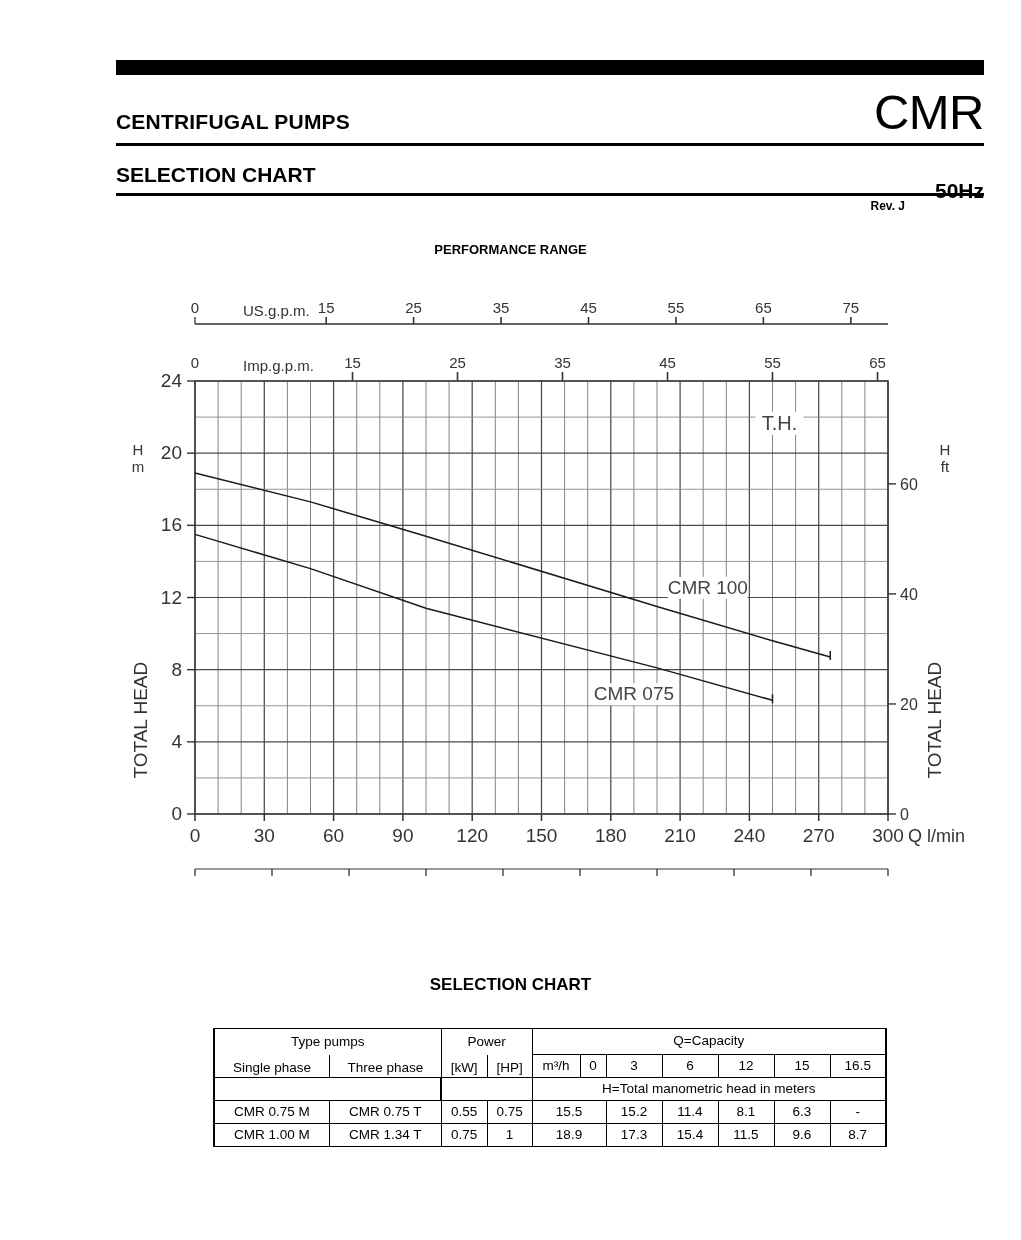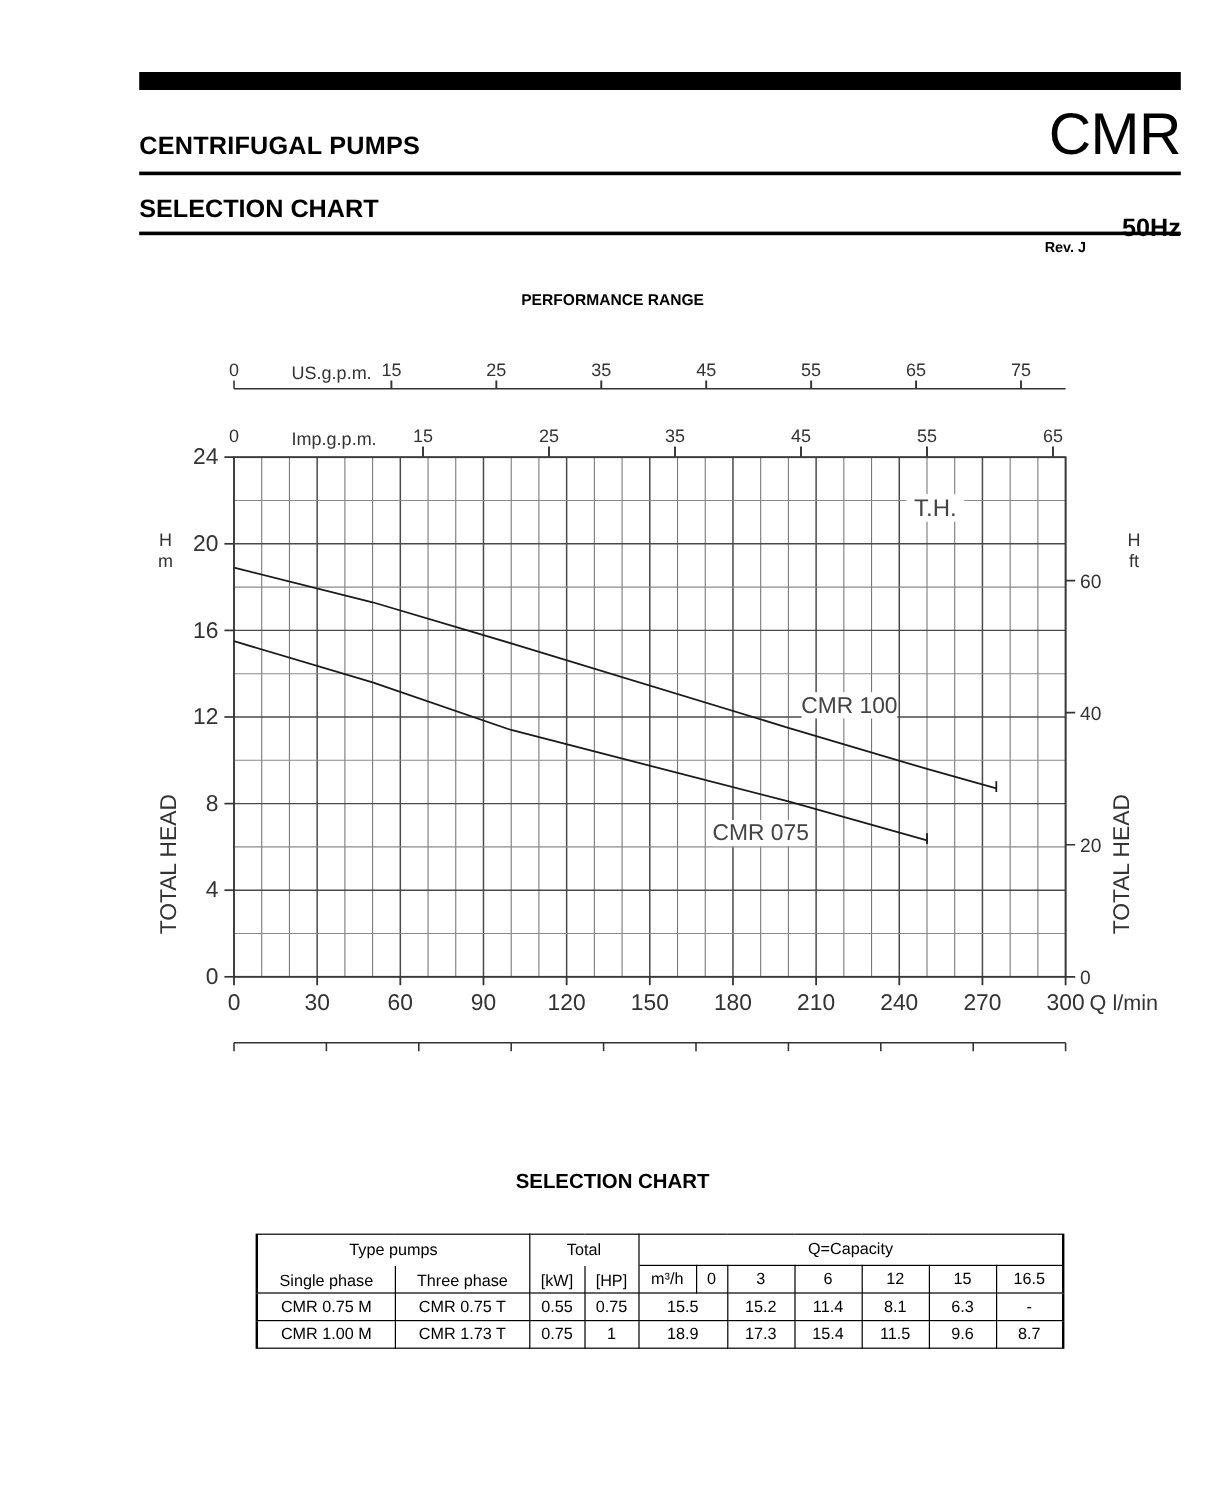--- a/index.html
+++ b/index.html
@@ -303,56 +303,61 @@
   </svg>
 </div>
 
 <div id="sel-title">SELECTION CHART</div>
 
 <div id="table-wrap">
   <table class="sel">
     <tbody>
       <tr class="tbl-top cap-head">
         <td class="outer-l w-single noborder-b" rowspan="1" colspan="2">Type pumps</td>
-        <td class="w-kw noborder-b thickdiv" colspan="2">Total</td>
+        <td class="w-kw noborder-b thickdiv" colspan="2">Power</td>
         <td class="outer-r thickdiv" colspan="8">Q=Capacity</td>
       </tr>
 
 
       <tr class="sub-row">
         <td class="outer-l noborder-t">Single phase</td>
         <td class="noborder-t">Three phase</td>
         <td class="noborder-t thickdiv">[kW]</td>
         <td class="noborder-t">[HP]</td>
         <td class="q-unit thickdiv" style="vertical-align:middle">m³/h</td>
         <td class="q-zero" style="vertical-align:middle">0</td>
         <td class="q-val thickdiv" style="vertical-align:middle">3</td>
         <td class="q-val thickdiv" style="vertical-align:middle">6</td>
         <td class="q-val thickdiv" style="vertical-align:middle">12</td>
         <td class="q-val thickdiv" style="vertical-align:middle">15</td>
         <td class="q-val outer-r thickdiv" style="vertical-align:middle">16.5</td>
       </tr>
 
+      <tr class="h-note">
+        <td class="outer-l" colspan="2" style="border:none;border-left:2px solid #000;"></td>
+        <td colspan="2" style="border:none;border-left:2px solid #000;"></td>
+        <td class="outer-r thickdiv" colspan="8">H=Total manometric head in meters</td>
+      </tr>
 
       <tr class="data-row">
         <td class="outer-l">CMR 0.75 M</td>
         <td>CMR 0.75 T</td>
         <td class="thickdiv">0.55</td>
         <td>0.75</td>
         <td class="num-right thickdiv" colspan="2">15.5</td>
         <td class="thickdiv">15.2</td>
         <td class="thickdiv">11.4</td>
         <td class="thickdiv">8.1</td>
         <td class="thickdiv">6.3</td>
         <td class="outer-r thickdiv">-</td>
       </tr>
 
       <tr class="data-row tbl-bottom">
         <td class="outer-l">CMR 1.00 M</td>
-        <td>CMR 1.73 T</td>
+        <td>CMR 1.34 T</td>
         <td class="thickdiv">0.75</td>
         <td>1</td>
         <td class="num-right thickdiv" colspan="2">18.9</td>
         <td class="thickdiv">17.3</td>
         <td class="thickdiv">15.4</td>
         <td class="thickdiv">11.5</td>
         <td class="thickdiv">9.6</td>
         <td class="outer-r thickdiv">8.7</td>
       </tr>
     </tbody>

